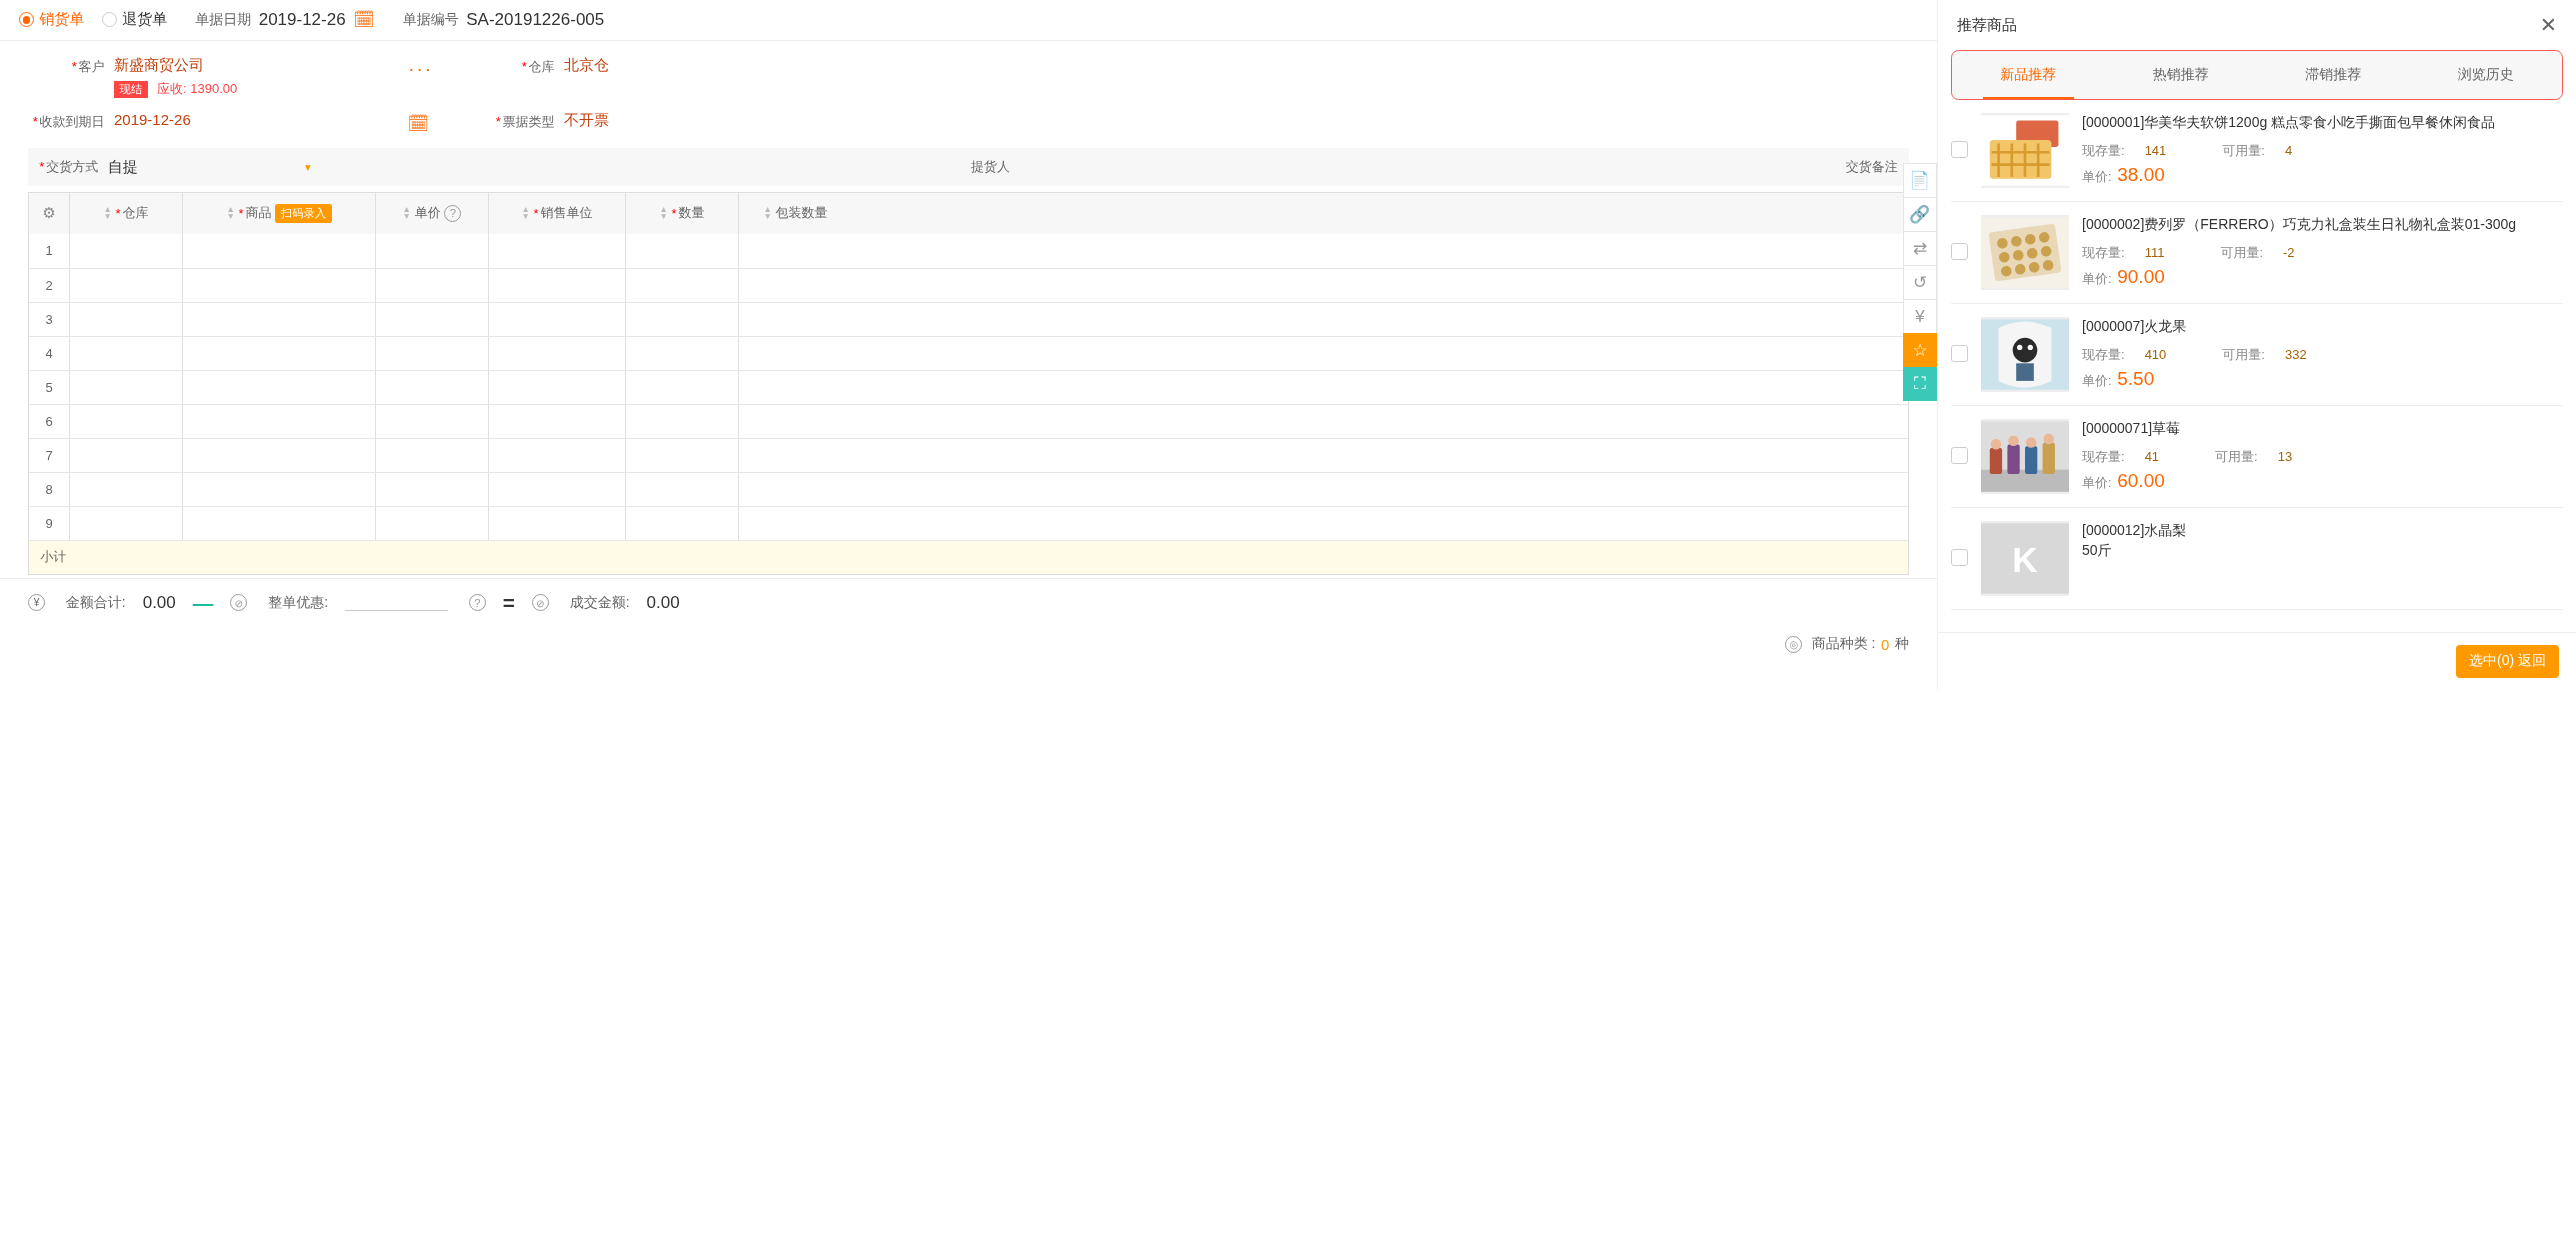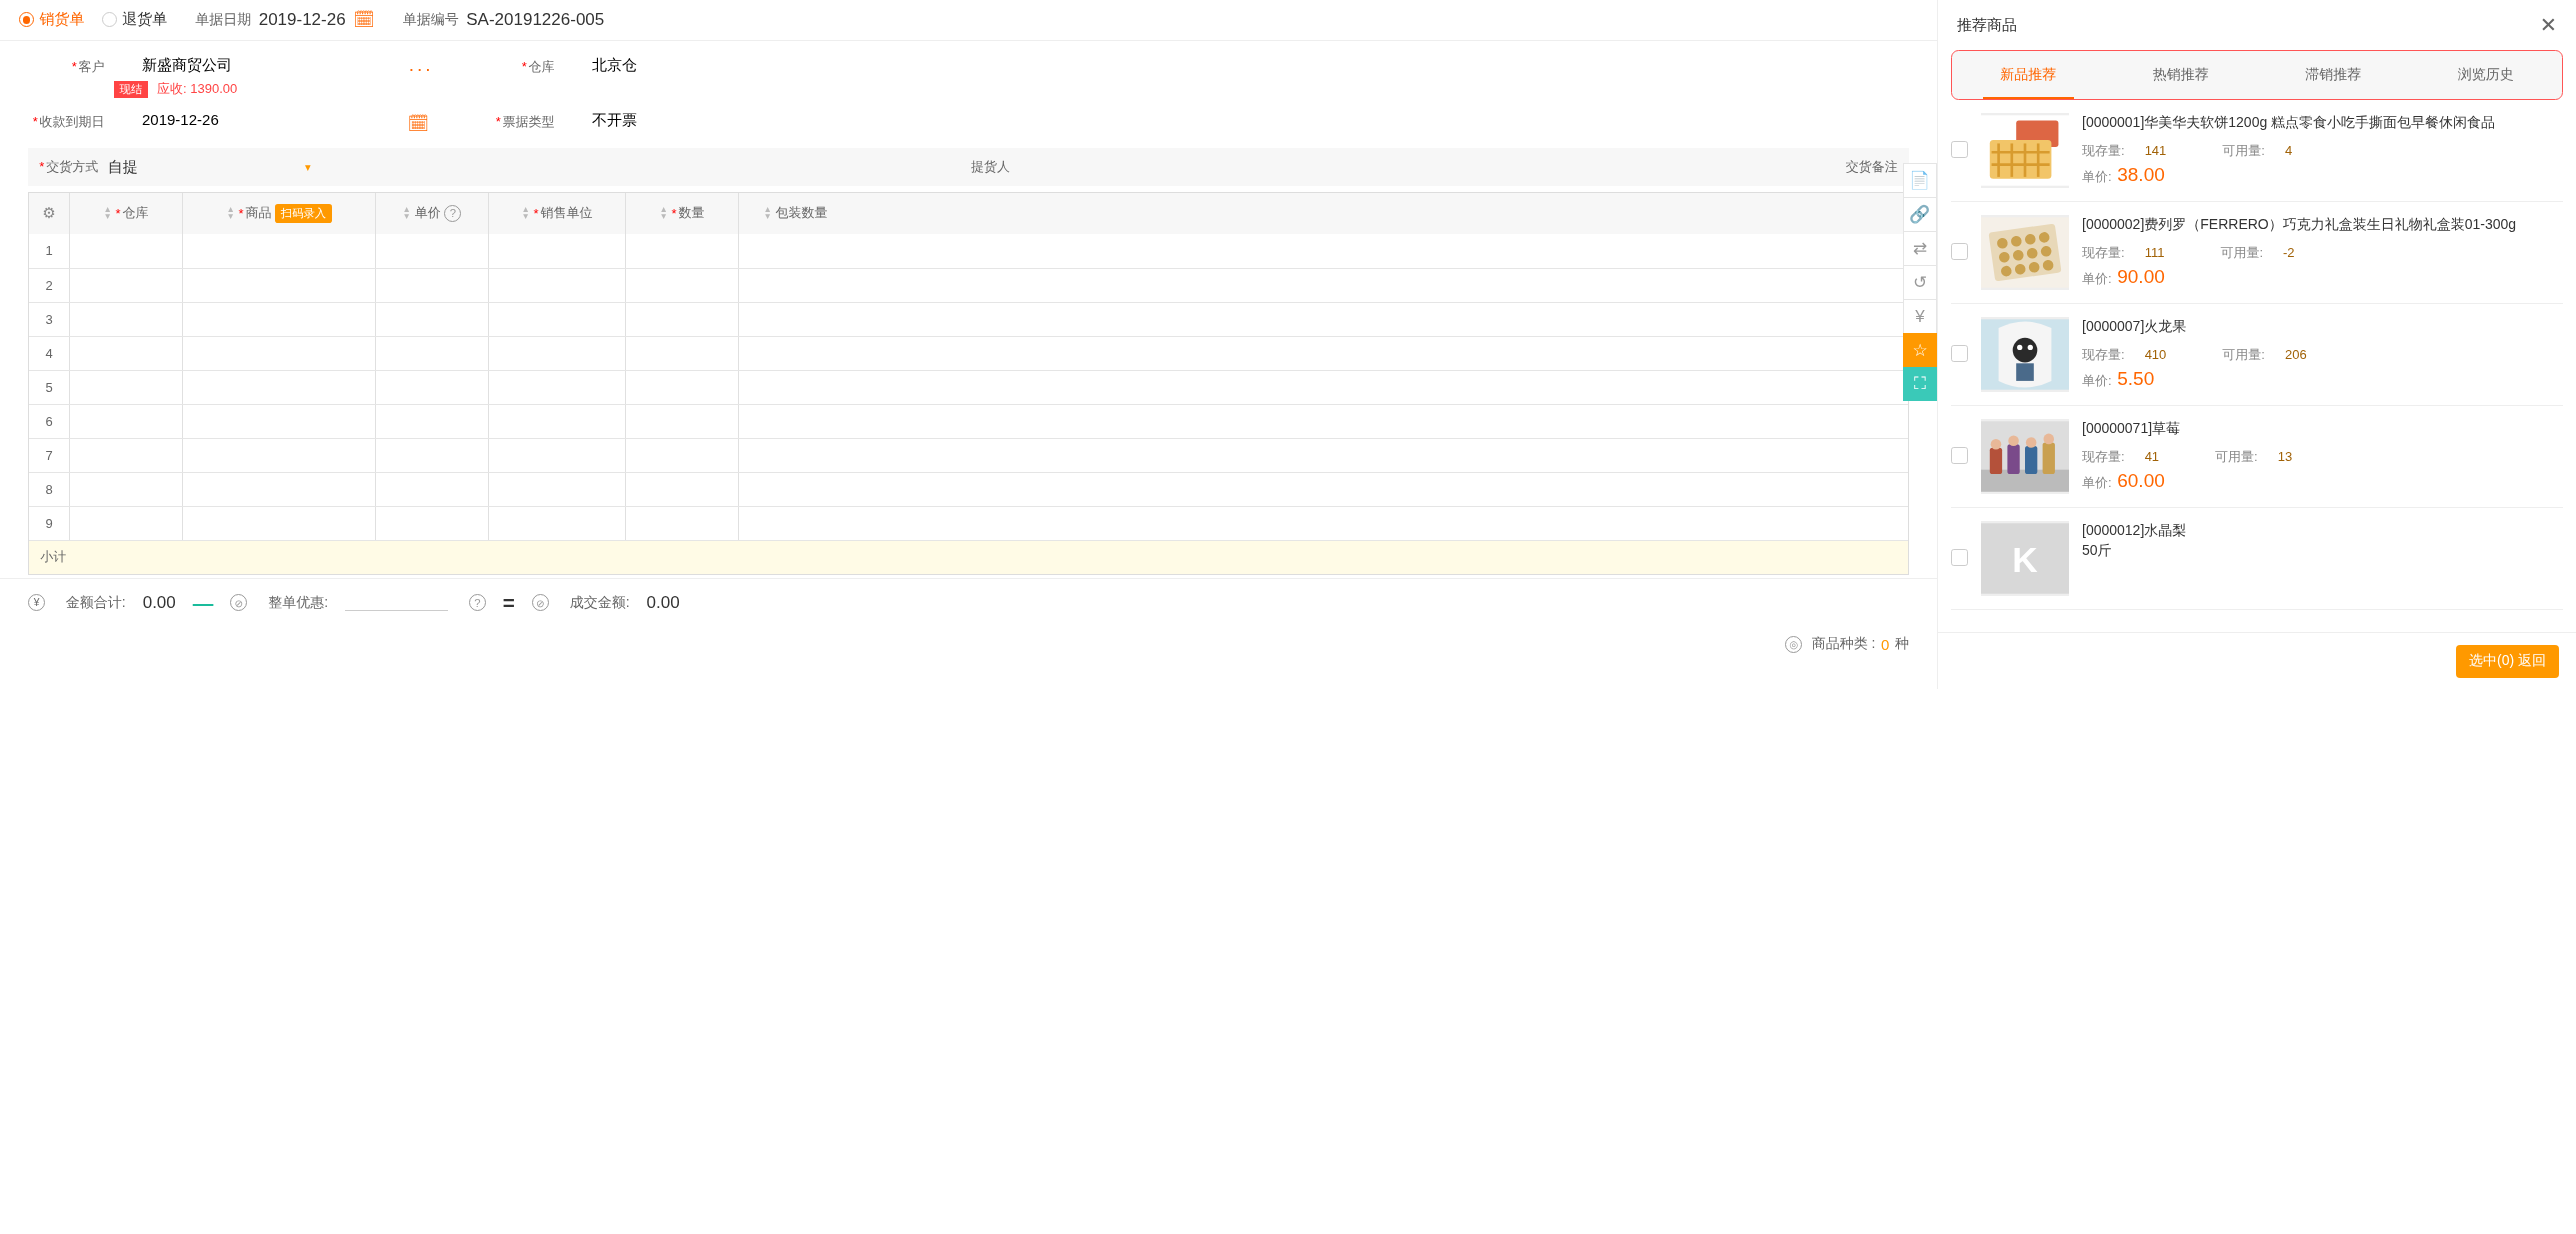--- a/index.html
+++ b/index.html
@@ -19,21 +19,21 @@
 .field-inline { display: flex; align-items: center; gap: 7.5px; margin-right: 28px; font-size: 14px; color: #666; }
 .date-val { font-size: 17px; color: #333; }
 .cal-icon { color: #f60; font-size: 17px; }
 
 
 .form-area { padding: 13px 28px 5.6px; }
 .form-row { display: flex; align-items: flex-start; margin-bottom: 11.3px; }
 .form-group { display: flex; align-items: flex-start; }
 .label { width: 86px; text-align: right; padding-right: 9.4px; color: #666; padding-top: 3.8px; }
 .req { color: #f00; margin-right: 1.9px; }
-.val { font-size: 15px; color: #000000; padding-top: 1.9px; margin-left: 28px; }
+.val { font-size: 15px; color: #c2410c; padding-top: 1.9px; }
 .val-box { width: 319px; position: relative; }
 .ellipsis-btn { position: absolute; right: 0; top: 3.8px; color: #f60; font-size: 19px; letter-spacing: 1.9px; cursor: pointer; }
 .badge { display: inline-block; background: #f44; color: #fff; padding: 0.9px 5.6px; font-size: 11.3px; margin-right: 5.6px; }
 .receivable { color: #f44; font-size: 13px; }
 .cal-icon2 { position: absolute; right: 3.8px; top: 3.8px; color: #f60; font-size: 17px; }
 
 .inline-bar { background: #f7f7f7; margin: 0 28px 3.8px; padding: 9.4px 11.3px; display: flex; align-items: center; justify-content: space-between; }
 .inline-field { display: flex; align-items: center; gap: 9.4px; }
 .inline-label { color: #666; }
 .select-val { font-size: 15px; color: #333; width: 203px; display: inline-block; }
@@ -426,21 +426,21 @@
               <circle cx="50" cy="35" r="14" fill="#2a2a2a"></circle>
               <circle cx="44" cy="32" r="3" fill="#fff"></circle>
               <circle cx="56" cy="32" r="3" fill="#fff"></circle>
               <rect x="40" y="50" width="20" height="20" fill="#4a6a8a"></rect>
             </svg>
           </div>
           <div class="prod-info">
             <div class="prod-name">[0000007]火龙果</div>
             <div class="prod-stats">
               <span>现存量:<span class="v">410</span></span>
-              <span>可用量:<span class="v">206</span></span>
+              <span>可用量:<span class="v">332</span></span>
             </div>
             <div class="prod-price">单价:<span class="price-val">5.50</span></div>
           </div>
         </div>
         <div class="prod-item">
           <div class="chk"></div>
           <div class="thumb">
             <svg viewBox="0 0 100 80">
               <rect width="100" height="80" fill="#ddd"></rect>
               <rect x="0" y="55" width="100" height="25" fill="#bbb"></rect>

